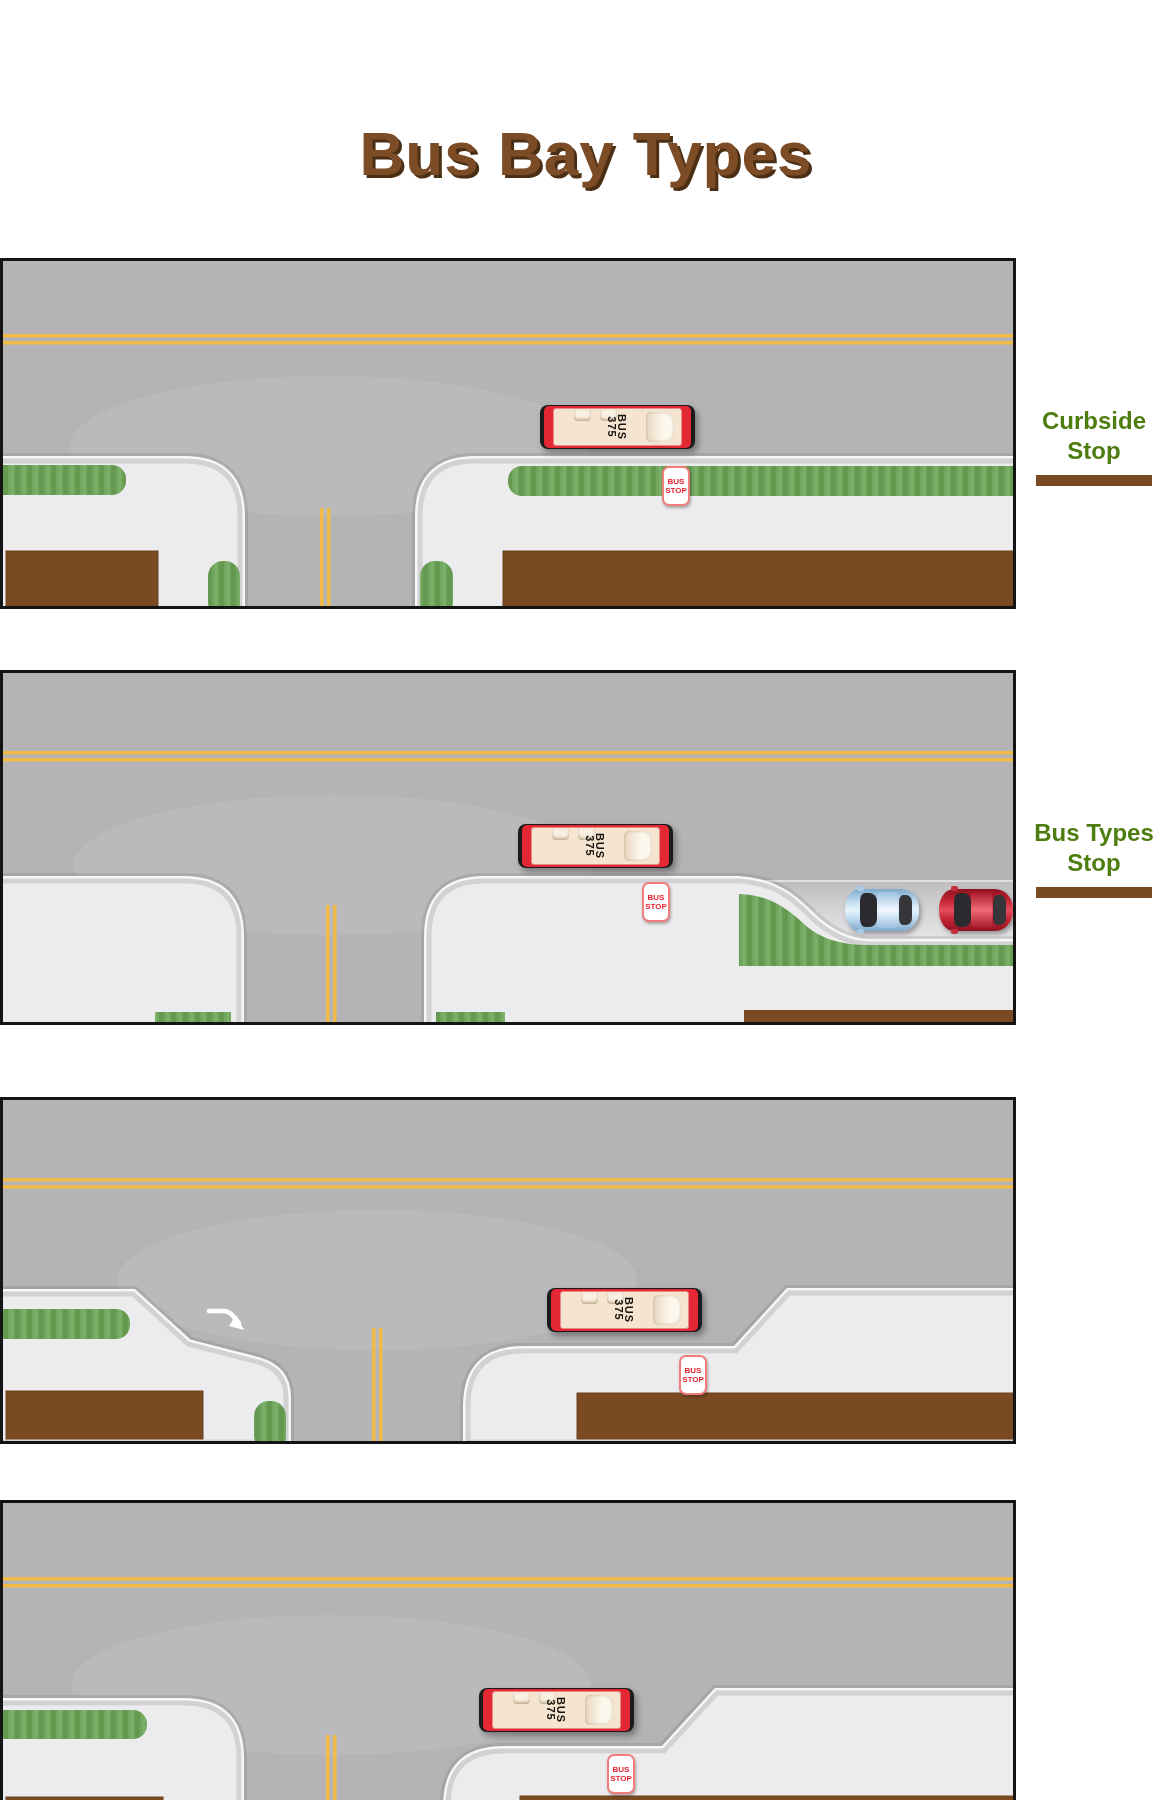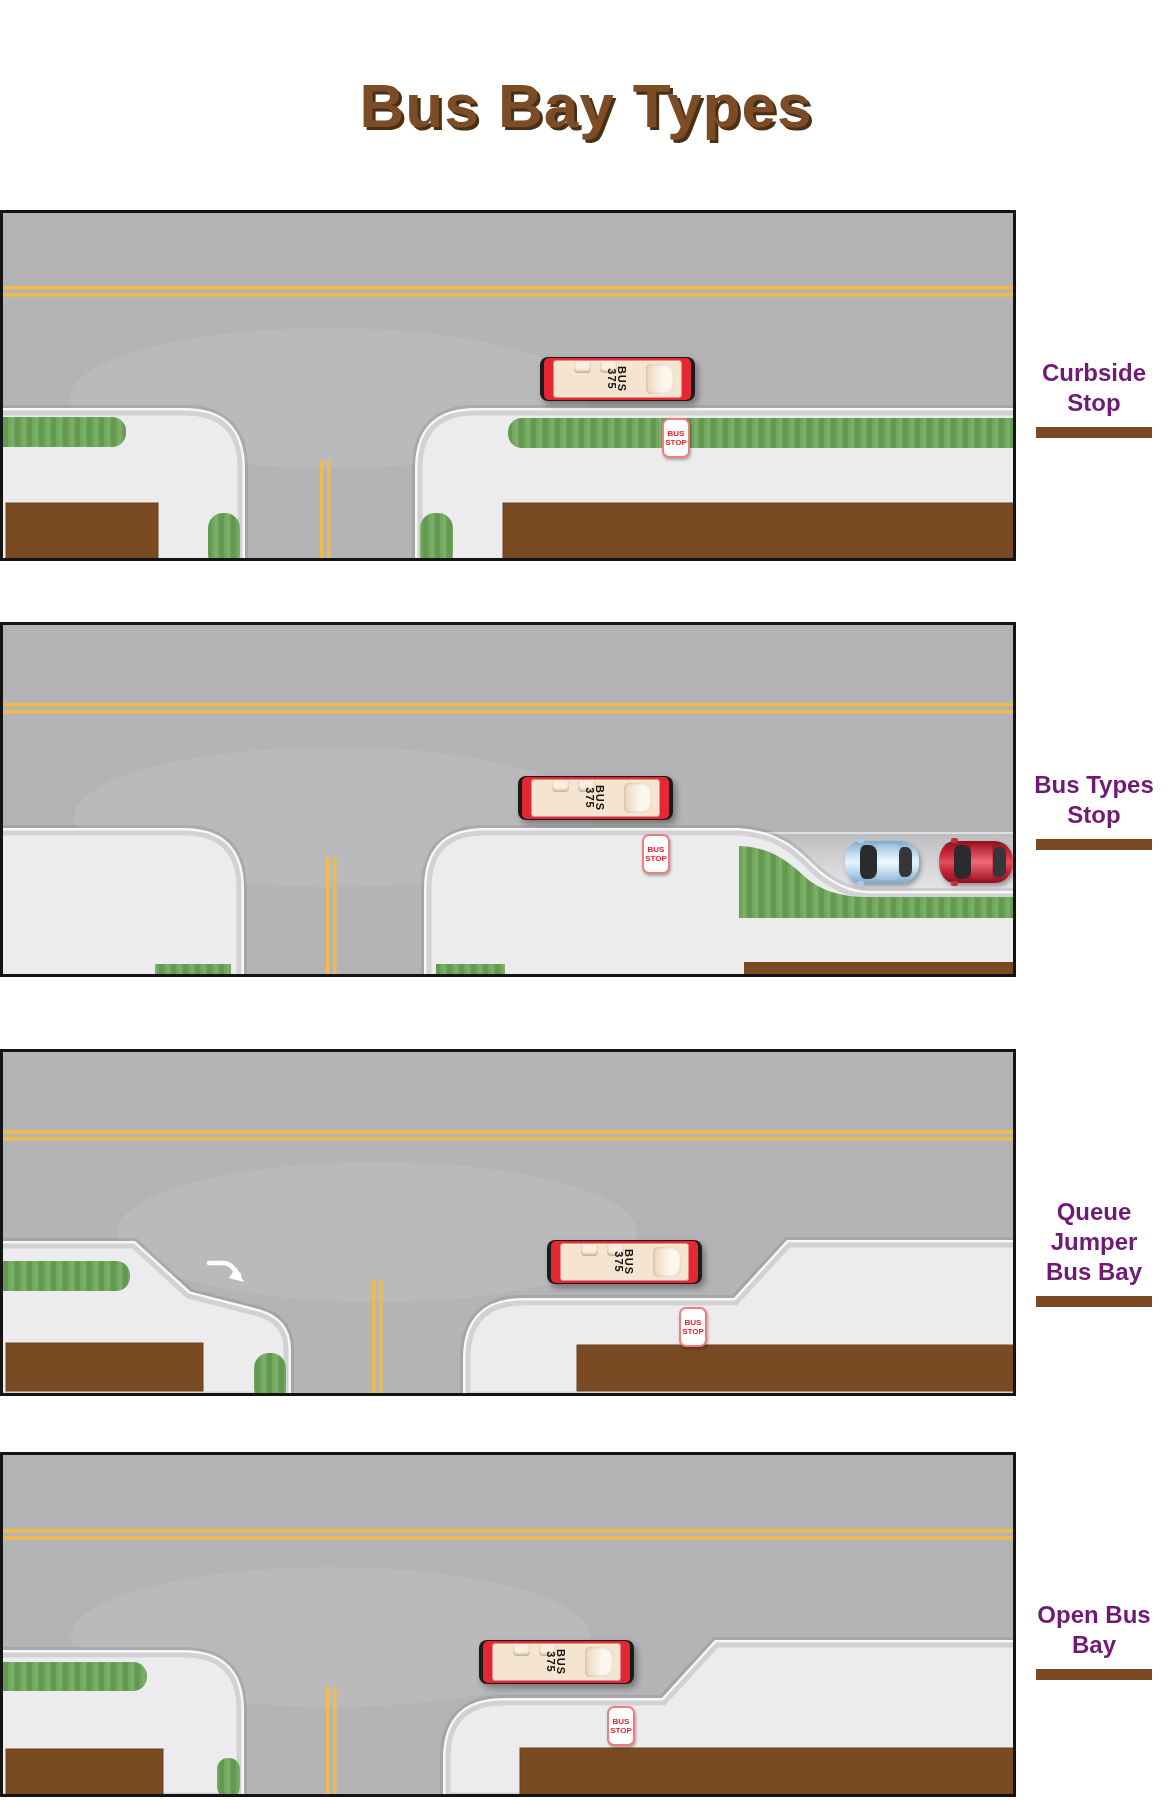--- a/index.html
+++ b/index.html
@@ -1,27 +1,27 @@
 <!DOCTYPE html>
 <html><head>
 <meta charset="utf-8">
 <style>
   html,body{margin:0;padding:0;background:#ffffff;}
   body{width:1172px;font-family:"Liberation Sans", sans-serif;}
   .page{position:relative;width:1172px;height:1800px;background:#fff;overflow:hidden;}
 
   .title{height:210px;display:flex;align-items:center;justify-content:center;
          font-size:62px;font-weight:bold;color:#7b4c26;letter-spacing:1px;
-         text-shadow:3px 3px 0 #4b2f14;}
+         text-shadow:3px 3px 0 #4b2f14;margin-top:48px;}
 
   .row{position:relative;width:1172px;}
   .panel{position:absolute;left:0;top:0;width:1010px;border:3px solid #141414;background:#b4b4b6;overflow:hidden;}
 
   .side-label{position:absolute;left:1016px;top:148px;width:156px;text-align:center;}
-  .side-label .line{font-size:24px;line-height:30px;color:#701a75;font-weight:bold;}
+  .side-label .line{font-size:24px;line-height:30px;color:#4d7c0f;font-weight:bold;}
   .side-label .bar{width:116px;height:11px;background:#7a4a22;margin:9px auto 0;}
 
   
   .bus{position:absolute;width:155px;height:44px;background:#1b1b1b;border-radius:8px;
        box-shadow:3px 4px 6px rgba(0,0,0,.35);}
   .bus-red{position:absolute;top:1px;bottom:1px;left:4px;right:4px;background:#e32733;border-radius:5px;}
   .bus-body{position:absolute;top:3px;bottom:3px;left:13px;right:13px;background:#f4e4d0;
             border:1px solid #ea8b8b;border-radius:3px;}
   .bus-door{position:absolute;top:1px;width:17px;height:11px;background:#f9f0e1;border-radius:0 0 4px 4px;
             box-shadow:inset 0 -2px 3px rgba(160,130,95,.6);}
@@ -275,26 +275,20 @@
           </div>
         </div>
       </div>
 
       <div class="busstop-sign" style="left:676px;top:255px;">
         <div>BUS</div>
         <div>STOP</div>
       </div>
     </div>
 
-    <div class="side-label">
-      <div class="line">Queue</div>
-      <div class="line">Jumper</div>
-      <div class="line">Bus Bay</div>
-      <div class="bar"></div>
-    </div>
   </div>
 
   <div class="row" style="height:345px;margin-top:56px;">
     <div class="panel" style="height:339px;">
       <svg width="1010" height="339" viewBox="0 0 1010 339">
         <defs>
           <pattern id="hedge4" patternUnits="userSpaceOnUse" width="12" height="12">
             <rect width="12" height="12" fill="#71a75e"></rect>
               <rect width="5" height="12" fill="#65994f"></rect>
             <rect x="8" width="2" height="12" fill="#7cb269"></rect>
@@ -340,20 +334,15 @@
           </div>
         </div>
       </div>
 
       <div class="busstop-sign" style="left:604px;top:251px;">
         <div>BUS</div>
         <div>STOP</div>
       </div>
     </div>
 
-    <div class="side-label">
-      <div class="line">Open Bus</div>
-      <div class="line">Bay</div>
-      <div class="bar"></div>
-    </div>
   </div>
 
 </div>
 
 </body></html>

